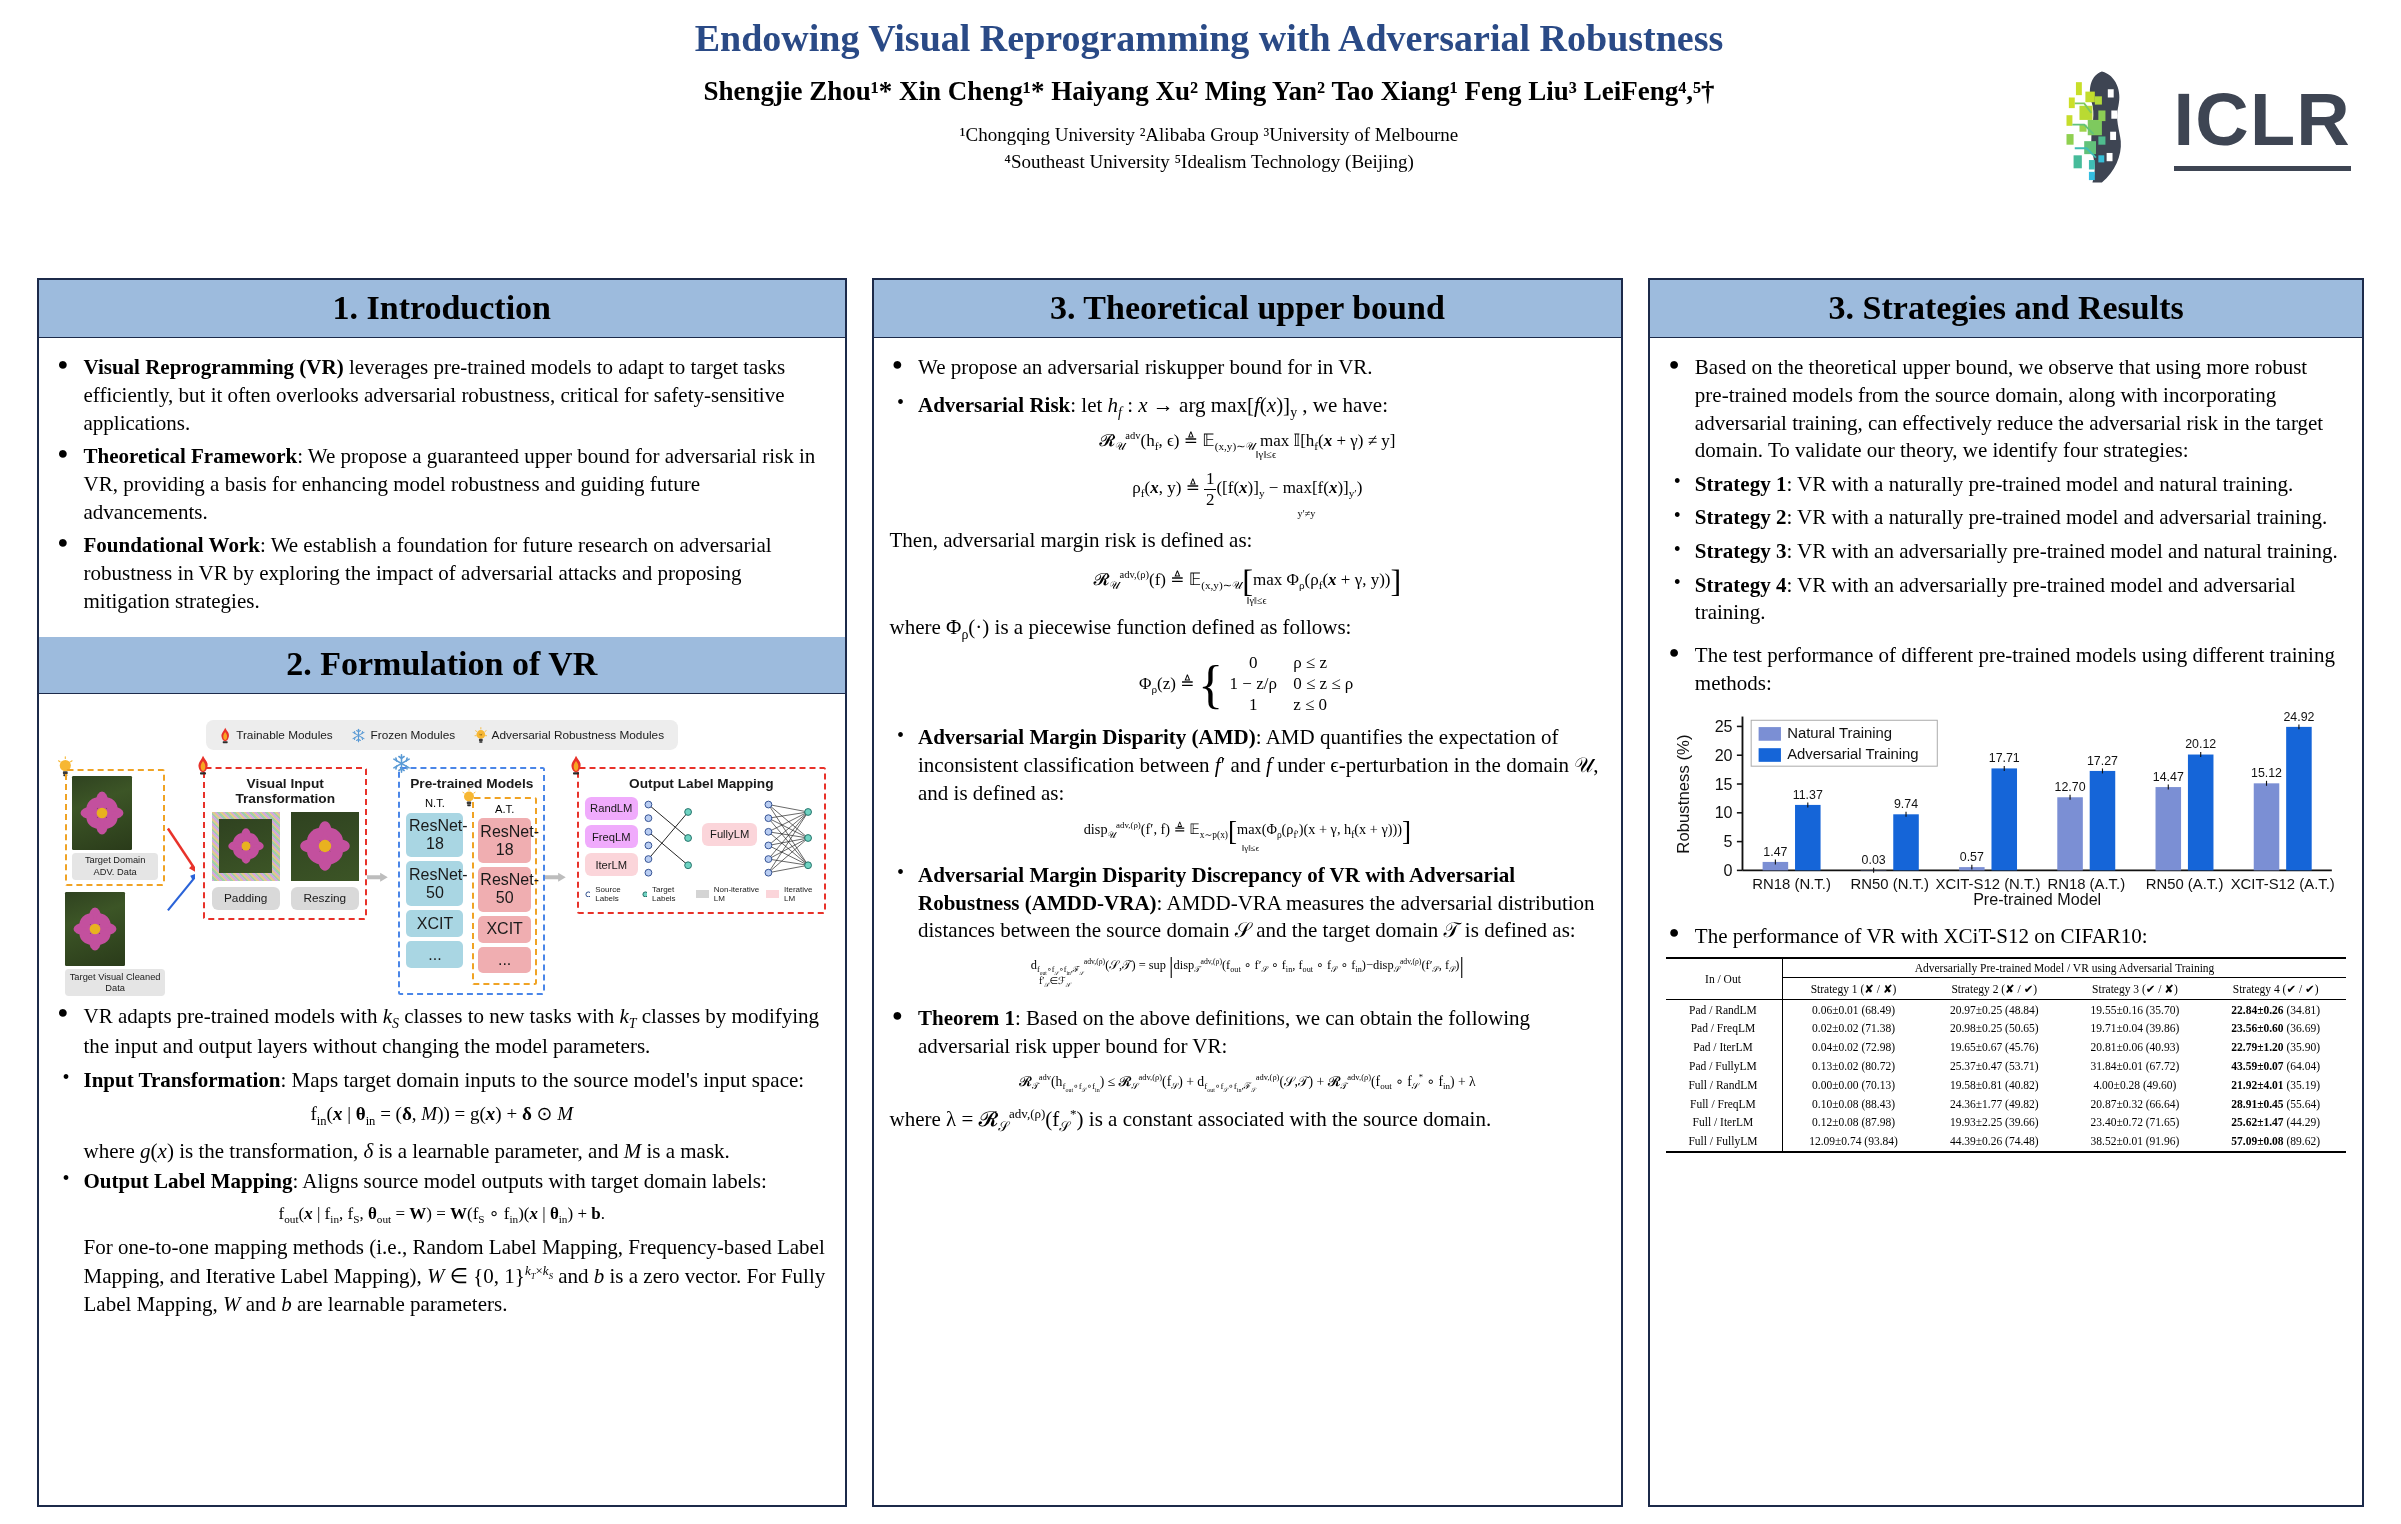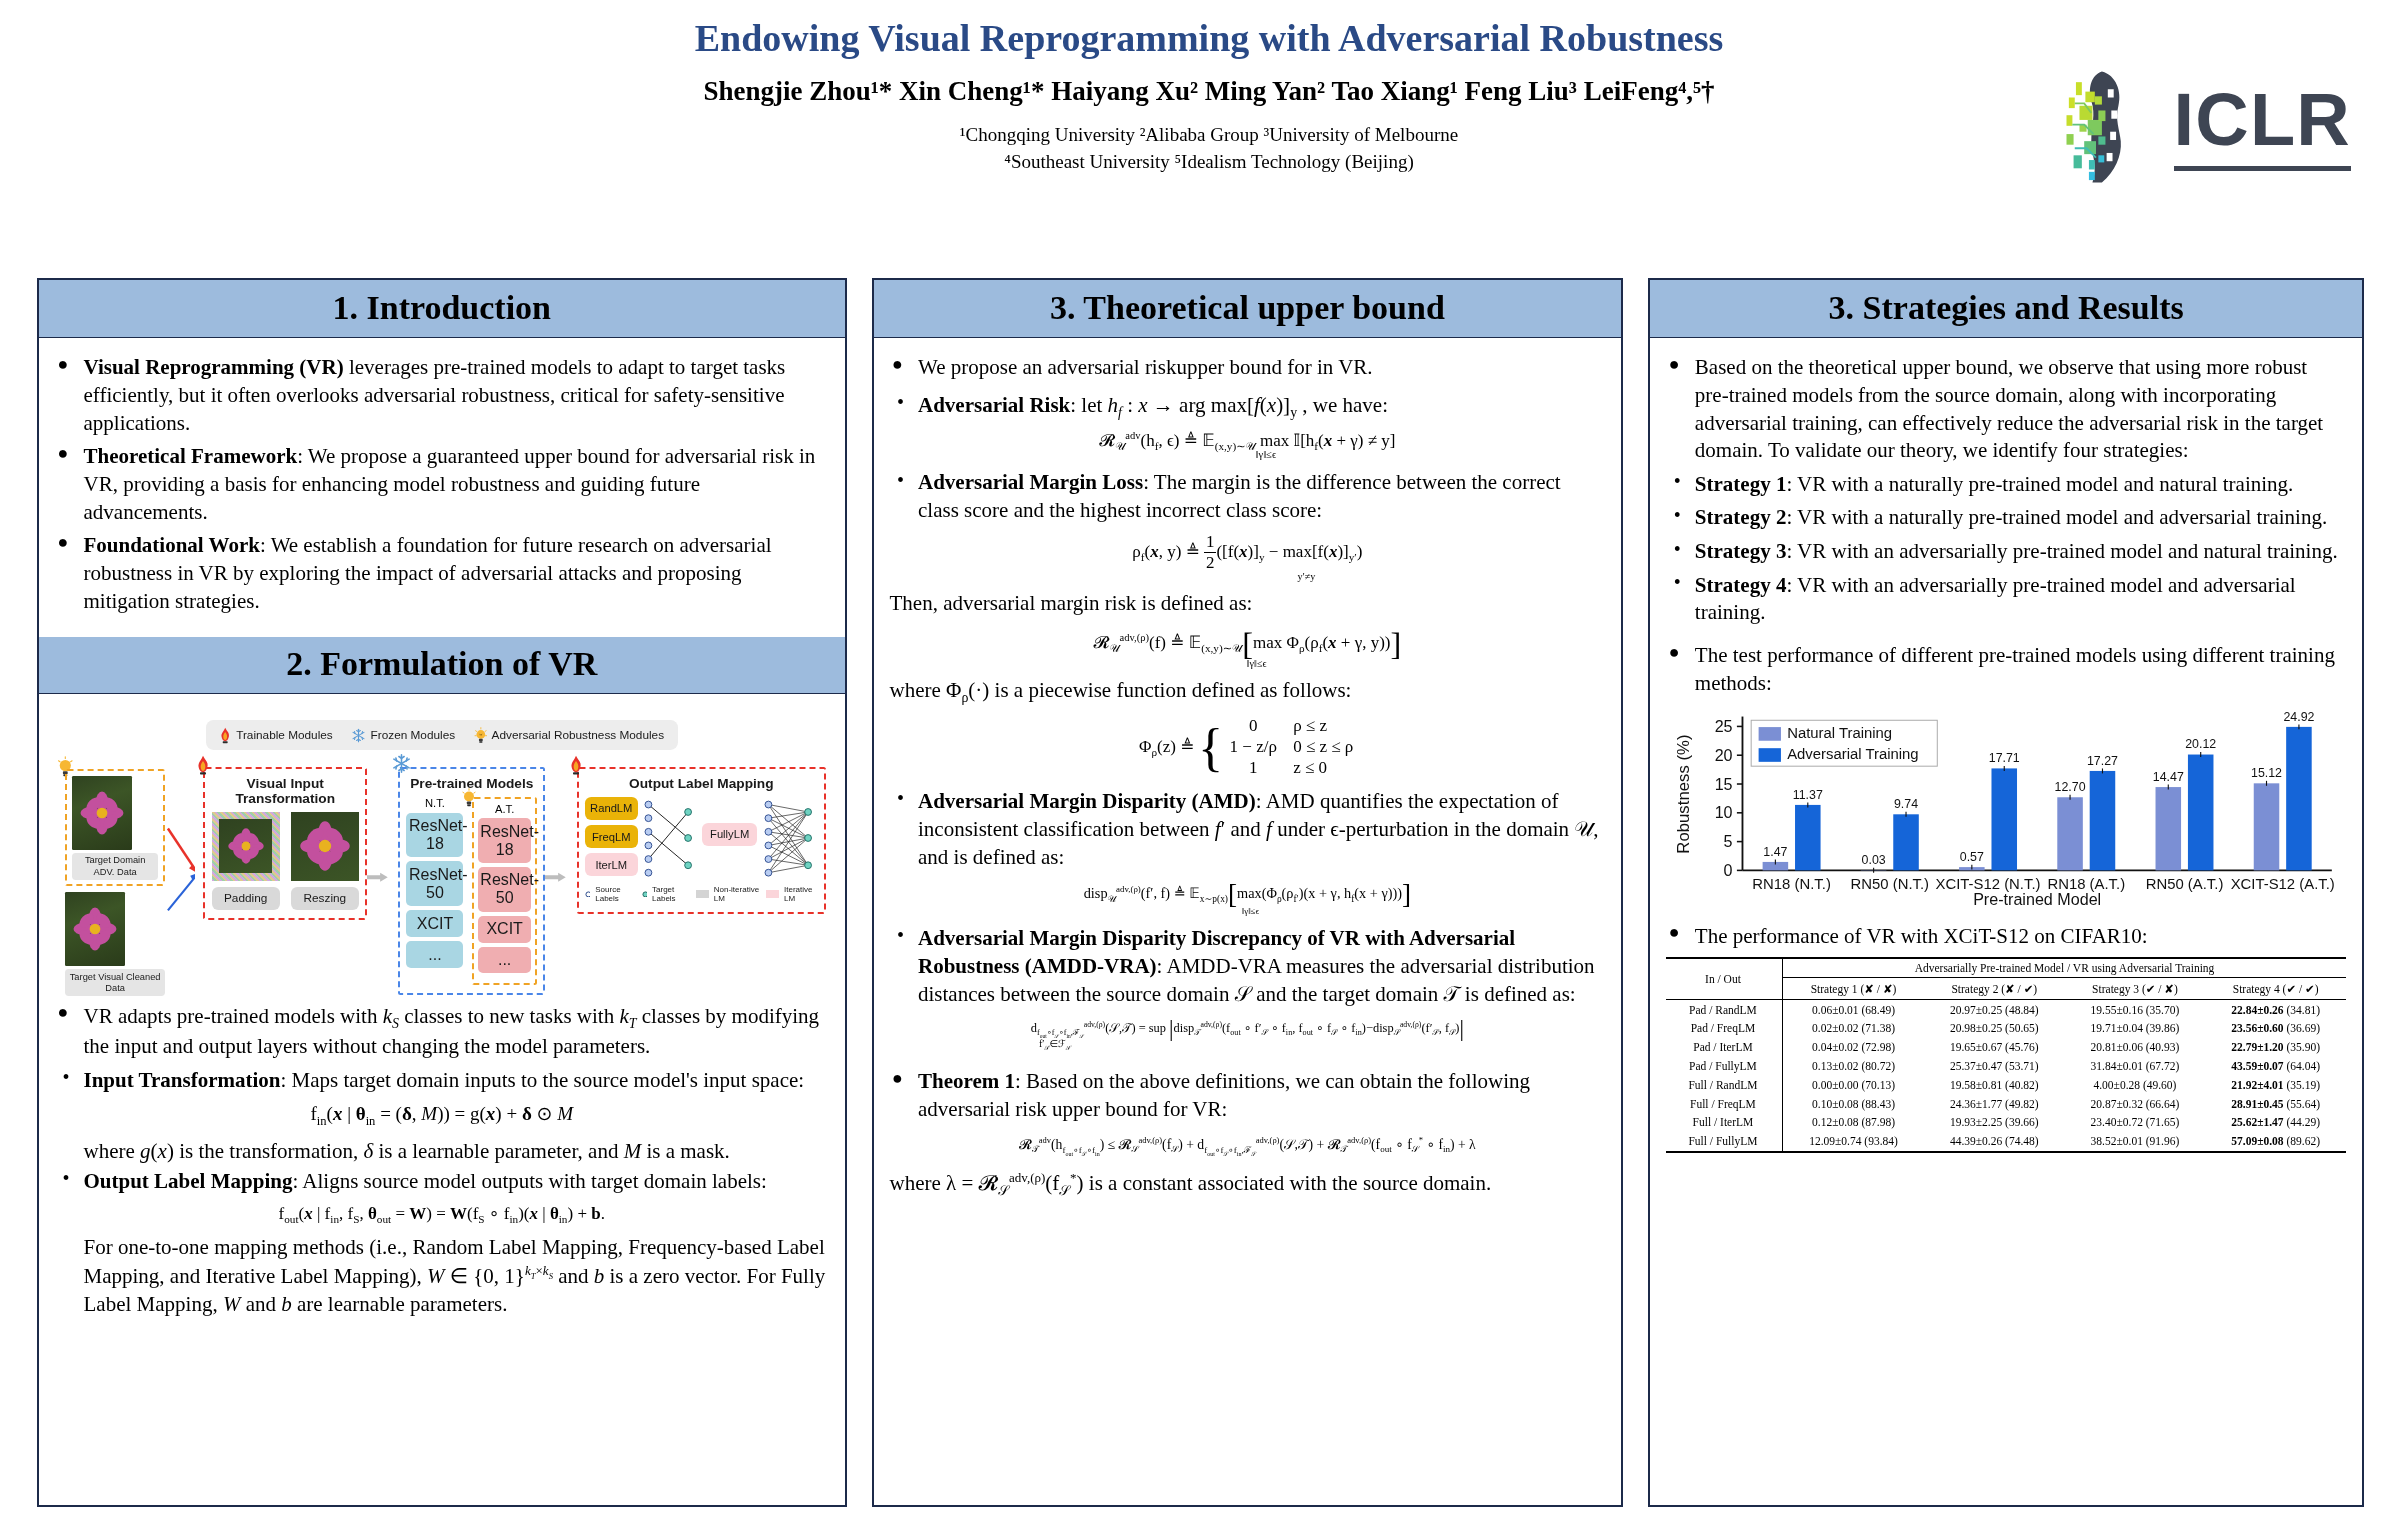--- a/index.html
+++ b/index.html
@@ -105,21 +105,21 @@
   .tag { background: #e5e5e5; border-radius: 3.7px; font-family:"Liberation Sans", sans-serif;
          font-size: 9.3px; text-align:center; padding: 2.5px 2.5px; margin-top: 3.1px; color:#1a1a1a; line-height:1.2;}
   .chip { background:#d9d9d9; border-radius: 6.2px; font-family:"Liberation Sans", sans-serif;
           font-size: 11.8px; text-align:center; padding: 4.3px 6.2px; color:#1a1a1a; }
   .modelchip { border-radius: 5px; font-family:"Liberation Sans", sans-serif;
           font-size: 16px; text-align:center; padding: 4.3px 2.5px; margin-bottom:4.3px; color:#1a1a1a; }
   .nt { background:#a9d6e3; }
   .at { background:#f0aeb1; }
   .lmchip { border-radius: 6.2px; font-family:"Liberation Sans", sans-serif; font-size: 11.2px;
             text-align:center; padding: 5.6px 3.7px; margin-bottom: 5px; color:#1a1a1a; }
-  .grey { background:#eab308; }
+  .grey { background:#f0abfc; }
   .pink { background:#fbd5da; }
   .minilegend { display:flex; gap: 5px; align-items:center; justify-content:center;
                 font-family:"Liberation Sans", sans-serif; font-size: 8px; color:#1a1a1a; margin-top: 3.7px;}
   .swatch { width: 16px; height: 7.4px; display:inline-block; }
   .arrowg { width: 26px; height: 12.4px; align-self: center; }
 
   
   .chart-wrap { margin: 6.2px 0 11.2px 6.2px; }
 
   
@@ -541,25 +541,20 @@
         <ul class="blist" style="margin-top:10px">
           <li class="small">
             <b>Adversarial Risk</b><span>: let <i>h<span class="sub">f</span></i> : <i>x</i> → arg max[<i>f</i>(<i>x</i>)]<span class="sub">y</span> , we have:</span>
           </li>
         </ul>
         <div class="eq eq-s">
           <span>𝓡<span class="sub">𝒰</span><span class="sup2">adv</span>(h<span class="sub">f</span>, ϵ) ≜ 𝔼<span class="sub">(x,y)∼𝒰</span> max 𝕀[h<span class="sub">f</span>(<b><i>x</i></b> + γ) ≠ y]</span>
           <div style="font-size:0.62em; margin-top:-3.7px; margin-left:37px;">‖γ‖≤ϵ</div>
         </div>
 
-        <ul class="blist">
-          <li class="small">
-            <b>Adversarial Margin Loss</b><span>: The margin is the difference between the correct class score and the highest incorrect class score:</span>
-          </li>
-        </ul>
         <div class="eq eq-s">
           <span>ρ<span class="sub">f</span>(<b><i>x</i></b>, y) ≜ </span><span class="frac"><span class="n">1</span><span class="d">2</span></span><span>([f(<b><i>x</i></b>)]<span class="sub">y</span> − max[f(<b><i>x</i></b>)]<span class="sub">y′</span>)</span>
           <div style="font-size:0.6em; margin-top:-2.5px; margin-left:118px;">y′≠y</div>
         </div>
 
         <div style="font-size:21px; line-height:1.33;">Then, adversarial margin risk is defined as:</div>
         <div class="eq eq-s">
           <span>𝓡<span class="sub">𝒰</span><span class="sup2">adv,(ρ)</span>(f) ≜ 𝔼<span class="sub">(x,y)∼𝒰</span></span><span class="bigbr">[</span><span>max Φ<span class="sub">ρ</span>(ρ<span class="sub">f</span>(<b><i>x</i></b> + γ, y))</span><span class="bigbr">]</span>
           <div style="font-size:0.6em; margin-top:-5px; margin-left:18.6px;">‖γ‖≤ϵ</div>
         </div>

